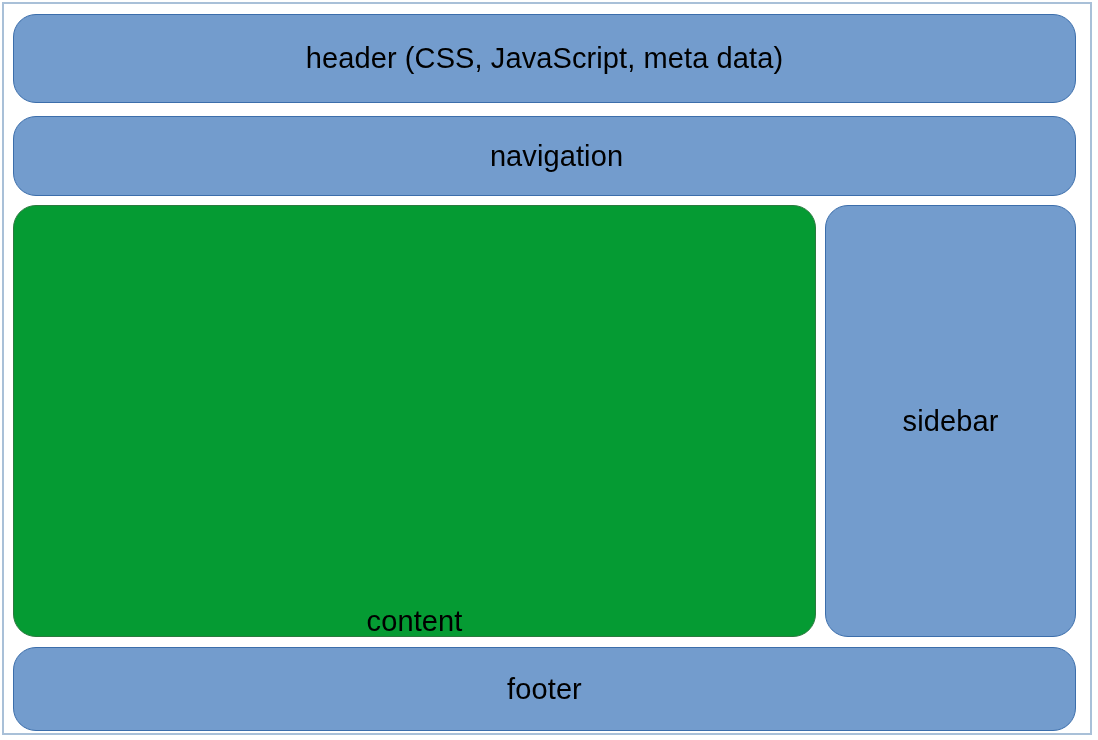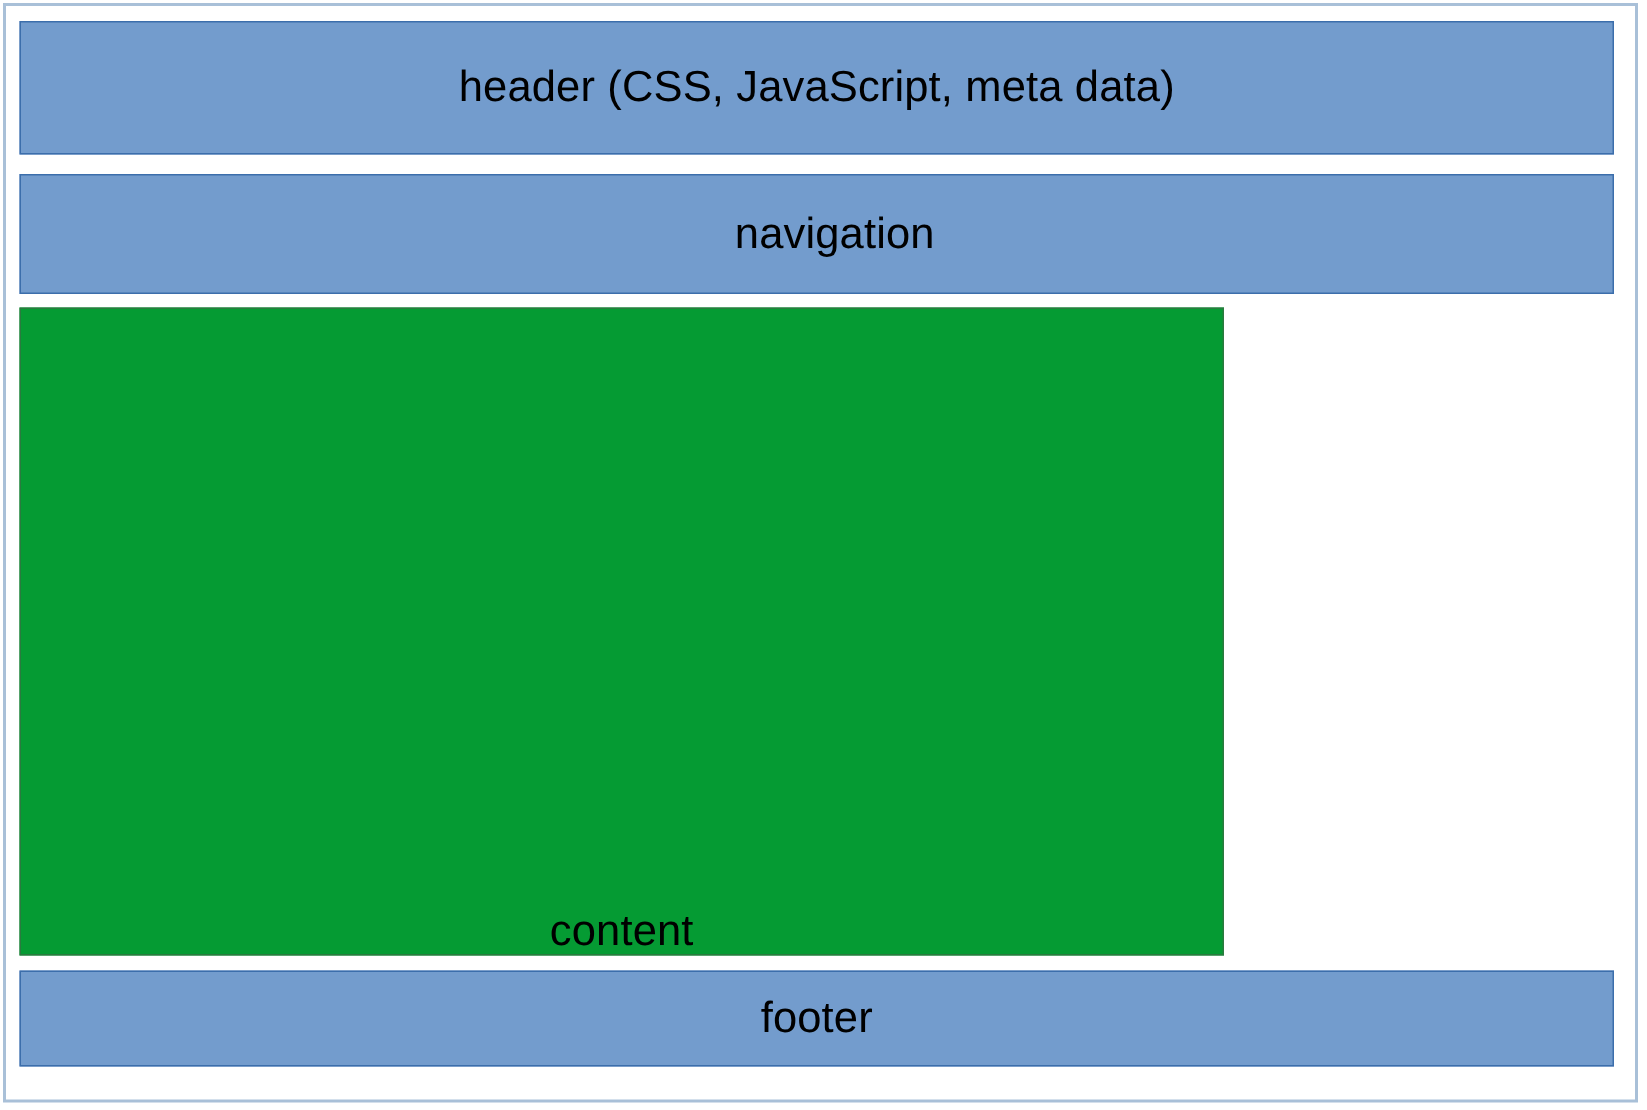--- a/index.html
+++ b/index.html
@@ -30,20 +30,21 @@
     box-sizing: border-box;
     display: flex;
     align-items: center;
     justify-content: center;
     color: #000000;
     font-size: 29px;
     line-height: 1;
     font-weight: 400;
     letter-spacing: 0.1px;
     white-space: nowrap;
+    border-radius: 23px;
   }
 
   .region-blue {
     background: #739ccd;
     border: 1px solid #3c6eab;
   }
 
   .region-green {
     background: #059b33;
     border: 1px solid #2b7a3f;
@@ -77,21 +78,21 @@
     left: 821px;
     top: 201px;
     width: 251px;
     height: 432px;
   }
 
   #region-footer {
     left: 9px;
     top: 643px;
     width: 1063px;
-    height: 64px;
+    height: 84px;
   }
 
   .region-label {
     pointer-events: none;
   }
 </style>
 </head>
 <body>
 
 <div id="layout-diagram">
@@ -101,18 +102,21 @@
   </div>
 
   <div class="region region-blue" id="region-navigation">
     <span class="region-label">navigation</span>
   </div>
 
   <div class="region region-green" id="region-content">
     <span class="region-label">content</span>
   </div>
 
+  <div class="region region-blue" id="region-sidebar">
+    <span class="region-label">sidebar</span>
+  </div>
 
   <div class="region region-blue" id="region-footer">
     <span class="region-label">footer</span>
   </div>
 
 </div>
 
 </body></html>

